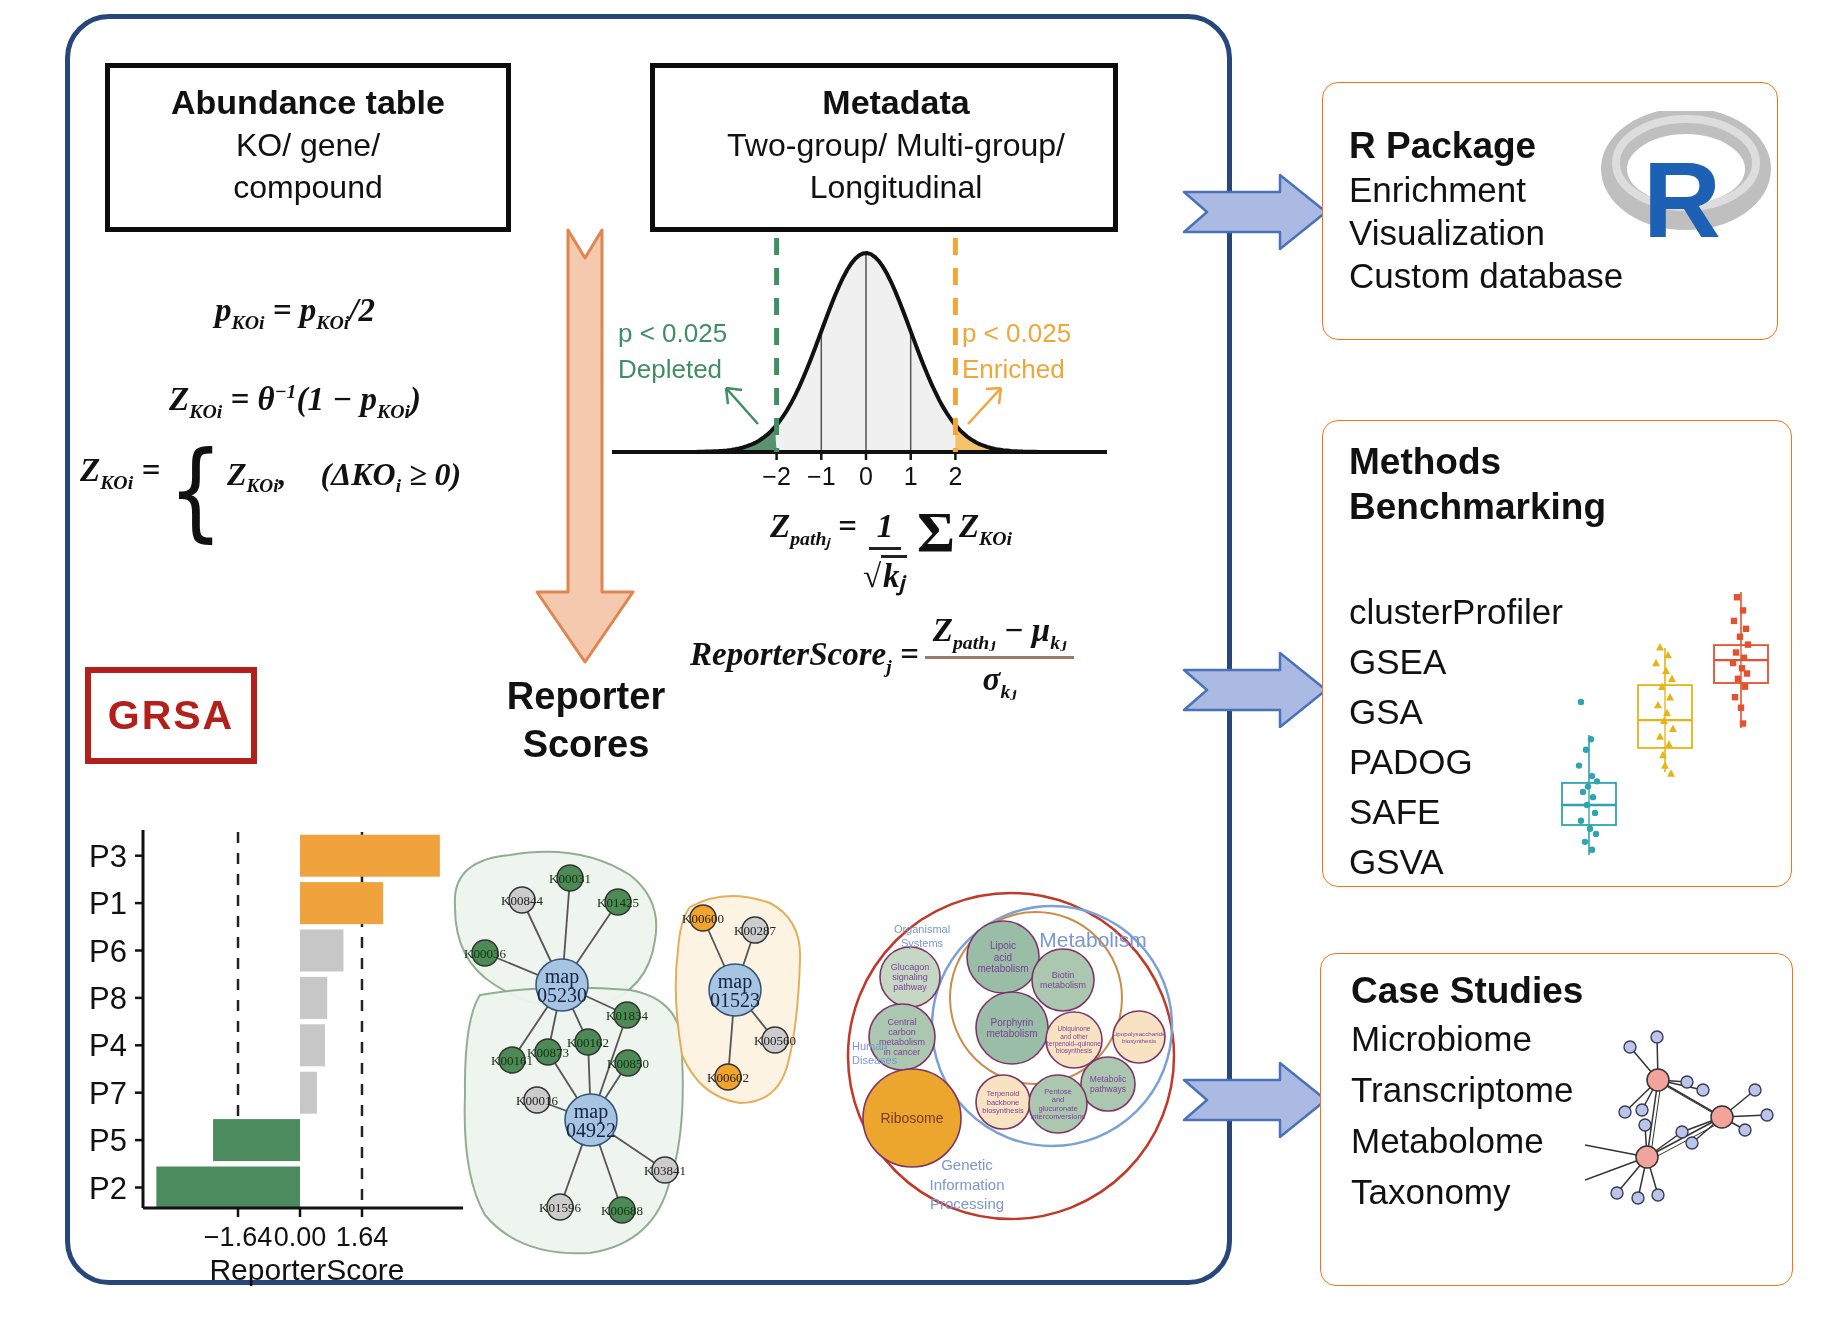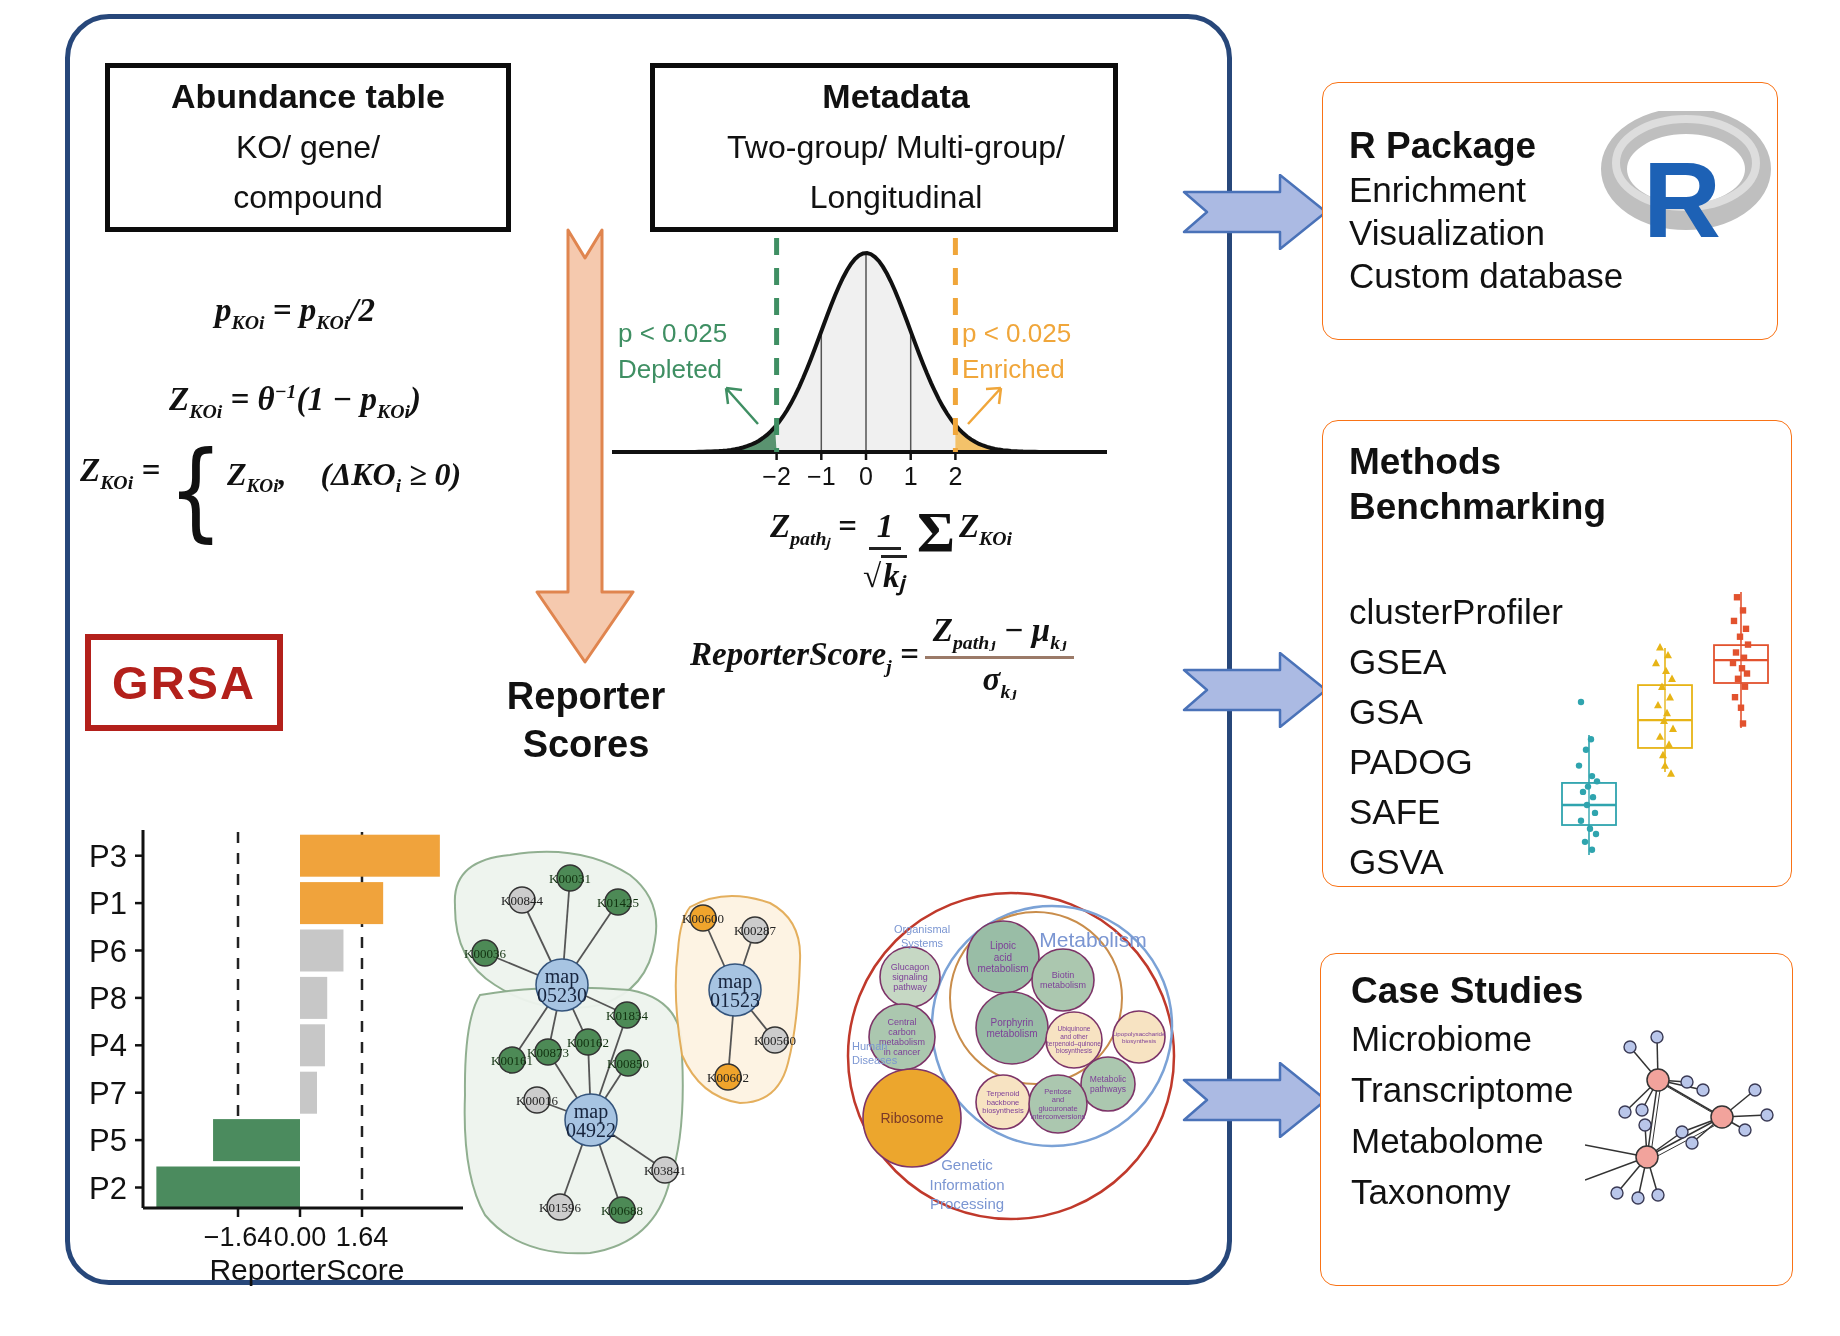--- a/index.html
+++ b/index.html
@@ -4,41 +4,41 @@
 <style>
   html,body{margin:0;padding:0;background:#fff;}
   .figure{position:relative;width:1840px;height:1336px;background:#fff;
           font-family:"Liberation Sans",sans-serif;color:#111;overflow:hidden;}
   .abs{position:absolute;}
   
   .main-panel{left:65px;top:14px;width:1167px;height:1271px;border:5px solid #27477a;
               border-radius:44px;box-sizing:border-box;background:#fff;}
   
   .io-box{border:5px solid #0c0c0c;background:#fff;box-sizing:border-box;text-align:center;}
-  .io-box .io-title{font-weight:bold;font-size:34px;line-height:44px;margin-top:6px;}
-  .io-box .io-line{font-size:32px;line-height:42px;margin-top:8px;}
+  .io-box .io-title{font-weight:bold;font-size:34px;line-height:44px;margin-top:12px;}
+  .io-box .io-line{font-size:32px;line-height:42px;}
   
   .formula{font-family:"Liberation Serif","DejaVu Serif",serif;font-style:italic;font-weight:bold;
            font-size:33px;color:#111;white-space:nowrap;}
   .formula sub{font-size:0.60em;font-style:italic;}
   .formula sup{font-size:0.60em;}
   .frac{display:inline-flex;flex-direction:column;align-items:center;vertical-align:middle;margin:0 6px;}
   .frac .num{padding:0 8px 2px 8px;border-bottom:3px solid #222;}
   .frac .den{padding-top:2px;}
   .frac.brown .num{border-bottom-color:#9b7a68;}
   .sigma{font-size:58px;font-style:normal;line-height:0.85;vertical-align:middle;margin:0 4px;}
   .sqrt-arg{border-top:3px solid #222;padding:0 2px;}
   .piecewise{display:flex;align-items:flex-start;}
   .brace{font-family:"DejaVu Sans",sans-serif;font-size:86px;font-weight:400;line-height:0.9;
          transform:scaleY(1.25);margin:0 4px 0 8px;font-style:normal;}
   .cases .row{display:flex;gap:34px;font-size:32px;line-height:44px;}
   
-  .grsa{left:85px;top:634px;width:198px;height:97px;border:6px solid #b3201b;box-sizing:border-box;
+  .grsa{left:85px;top:667px;width:172px;height:97px;border:6px solid #b3201b;box-sizing:border-box;
         display:flex;align-items:center;justify-content:center;color:#b3201b;
-        font-size:47px;font-weight:bold;letter-spacing:2px;background:#fff;}
+        font-size:41px;font-weight:bold;letter-spacing:2px;background:#fff;}
   .reporter-scores{left:468px;top:672px;width:236px;text-align:center;
                    font-size:38px;font-weight:bold;line-height:48px;}
   
   .side-box{border:1px solid #f97316;border-radius:16px;box-sizing:border-box;background:#fff;}
   .side-title{font-weight:bold;font-size:37px;line-height:45px;}
   .side-item{font-size:35px;}
   .rp-content{padding:40px 0 0 26px;}
   .rp-content .side-item{line-height:43px;}
   .mb-content{padding:18px 0 0 26px;}
   .mb-items{margin-top:58px;}

